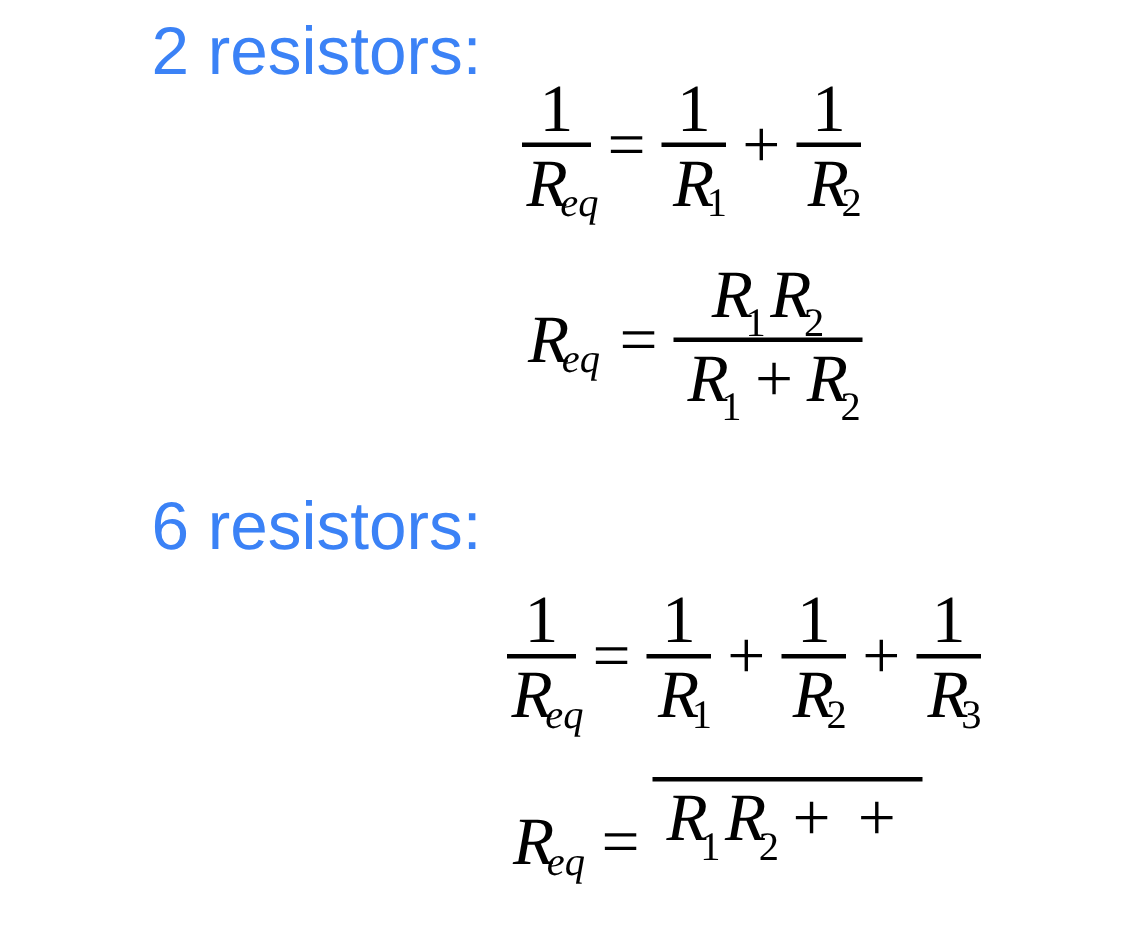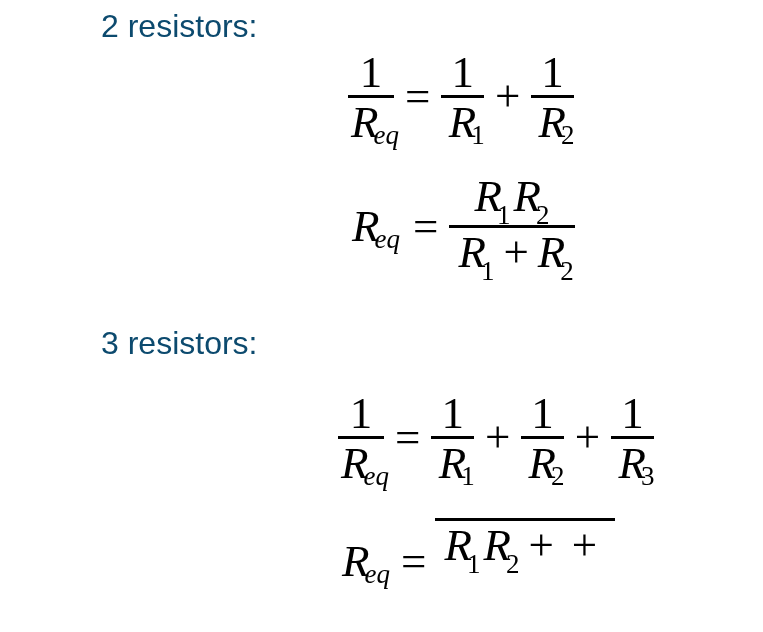--- a/index.html
+++ b/index.html
@@ -8,23 +8,23 @@
     position: relative;
     background: #ffffff;
     overflow: hidden;
     font-family: "Liberation Serif", serif;
     color: #000000;
   }
   .section-label {
     position: absolute;
     left: 101px;
     font-family: "Liberation Sans", sans-serif;
-    font-size: 32px;
+    font-size: 45px;
     line-height: 1.2;
-    color: #0c4a6e;
+    color: #3b82f6;
     white-space: nowrap;
   }
   .eq-row {
     position: absolute;
     display: flex;
     align-items: flex-start;
     font-size: 45px;
     line-height: 1;
     color: #000000;
     white-space: nowrap;
@@ -123,21 +123,21 @@
     </span>
     <span class="fbar"></span>
     <span class="den den-wide">
         <span class="fgroup"><span class="factor"><span class="mi">R</span><span class="msub tuck">1</span></span></span>
         <span class="dop">+</span>
         <span class="fgroup"><span class="factor"><span class="mi">R</span><span class="msub tuck">2</span></span></span>
       </span>
   </span>
 </div>
 
-<div class="section-label" style="top: 324px;">3 resistors:</div>
+<div class="section-label" style="top: 324px;">6 resistors:</div>
 
 <div class="eq-row" style="left: 338px; top: 394px;">
   <span class="frac">
     <span class="num">
         <span>1</span>
       </span>
     <span class="fbar"></span>
     <span class="den">
         <span class="mi">R</span>
         <span class="msub it tuck">eq</span>

